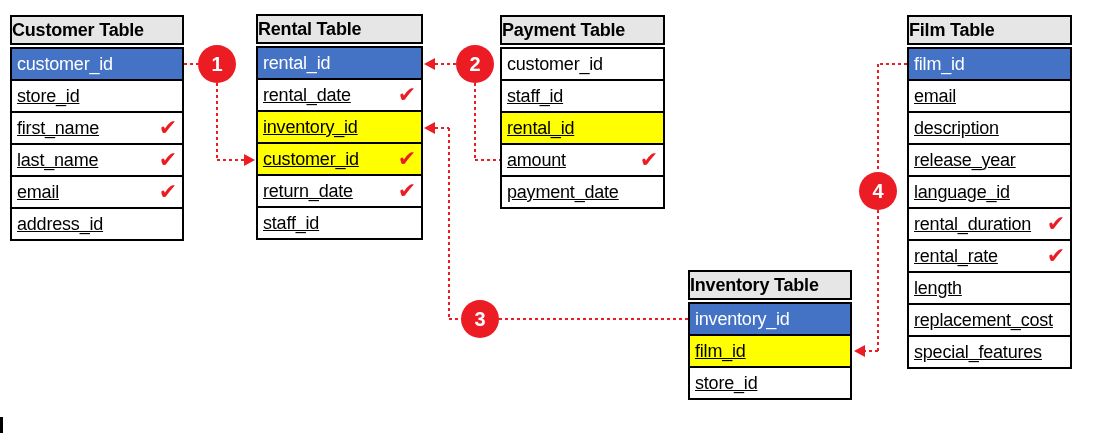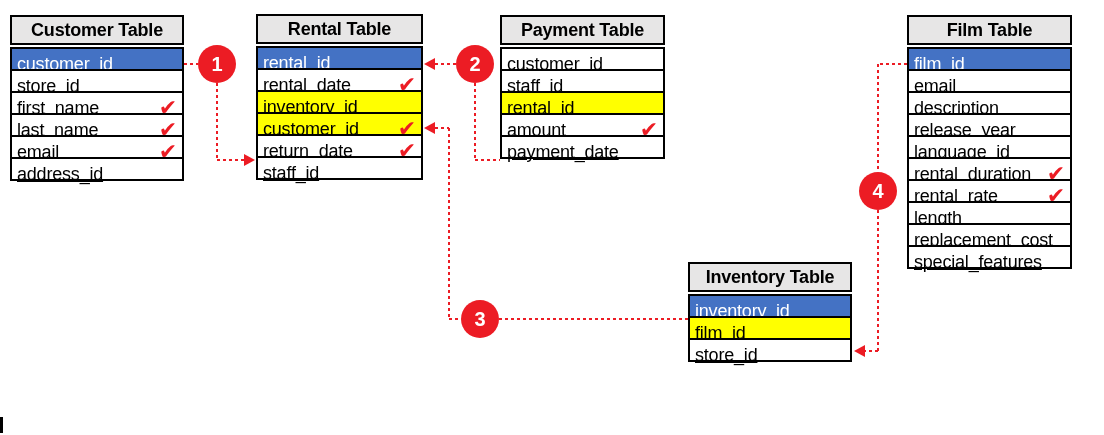--- a/index.html
+++ b/index.html
@@ -12,25 +12,25 @@
   html,body{margin:0;padding:0;background:#ffffff;}
   .canvas{
     position:relative;width:1104px;height:435px;background:#ffffff;
     overflow:hidden;font-family:"Liberation Sans","DejaVu Sans",sans-serif;
   }
   .wires{position:absolute;left:0;top:0;width:1104px;height:435px;pointer-events:none;}
   .db-table{position:absolute;}
   .thead{
     height:30px;box-sizing:border-box;border:2px solid var(--border-black);
     background:var(--table-header);font-weight:bold;font-size:18px;
-    text-align:center;line-height:26px;margin-bottom:2px;color:#000;
+    text-align:left;line-height:26px;margin-bottom:2px;color:#000;
     letter-spacing:-0.2px;
   }
   .row{
-    height:24px;box-sizing:border-box;border:2px solid var(--border-black);
+    height:34px;box-sizing:border-box;border:2px solid var(--border-black);
     background:#ffffff;position:relative;font-size:18px;line-height:30px;
     padding:0 16px 0 5px;white-space:nowrap;color:#000;letter-spacing:-0.2px;
   }
   .row + .row{margin-top:-2px;text-decoration:underline;}
   .row.pk{background:var(--primary-key-row);color:#ffffff;}
   .row.fk{background:var(--foreign-key-row);color:#000000;}
   .check{
     position:absolute;right:5px;top:0;height:30px;line-height:29px;
     color:var(--accent-red);font-weight:bold;font-size:22px;
   }
@@ -95,21 +95,21 @@
 
   <div class="db-table" style="left:500px;top:15px;width:165px">
     <div class="thead">Payment Table</div>
     <div class="row"><span>customer_id</span></div>
     <div class="row"><span>staff_id</span></div>
     <div class="row fk"><span>rental_id</span></div>
     <div class="row"><span>amount</span><span class="check">✔</span></div>
     <div class="row"><span>payment_date</span></div>
   </div>
 
-  <div class="db-table" style="left:688px;top:262px;width:164px">
+  <div class="db-table" style="left:688px;top:270px;width:164px">
     <div class="thead">Inventory Table</div>
     <div class="row pk"><span>inventory_id</span></div>
     <div class="row fk"><span>film_id</span></div>
     <div class="row"><span>store_id</span></div>
   </div>
 
   <div class="db-table" style="left:907px;top:15px;width:165px">
     <div class="thead">Film Table</div>
     <div class="row pk"><span>film_id</span></div>
     <div class="row"><span>email</span></div>

